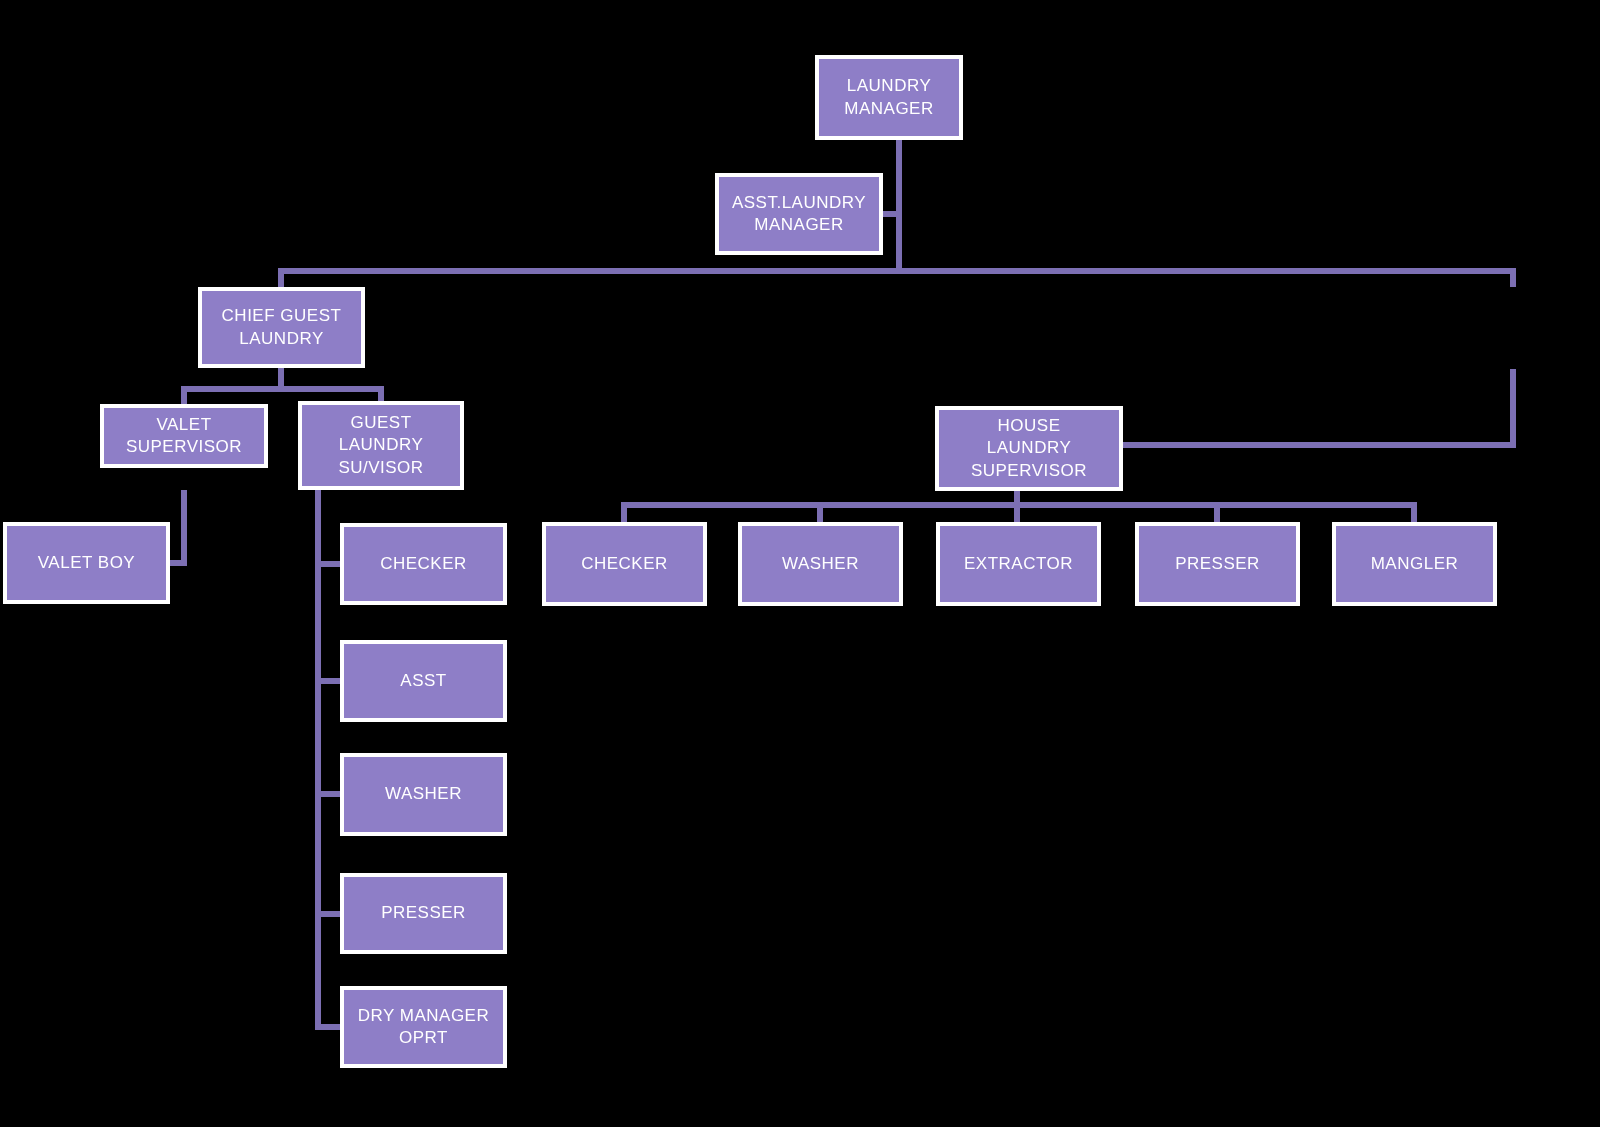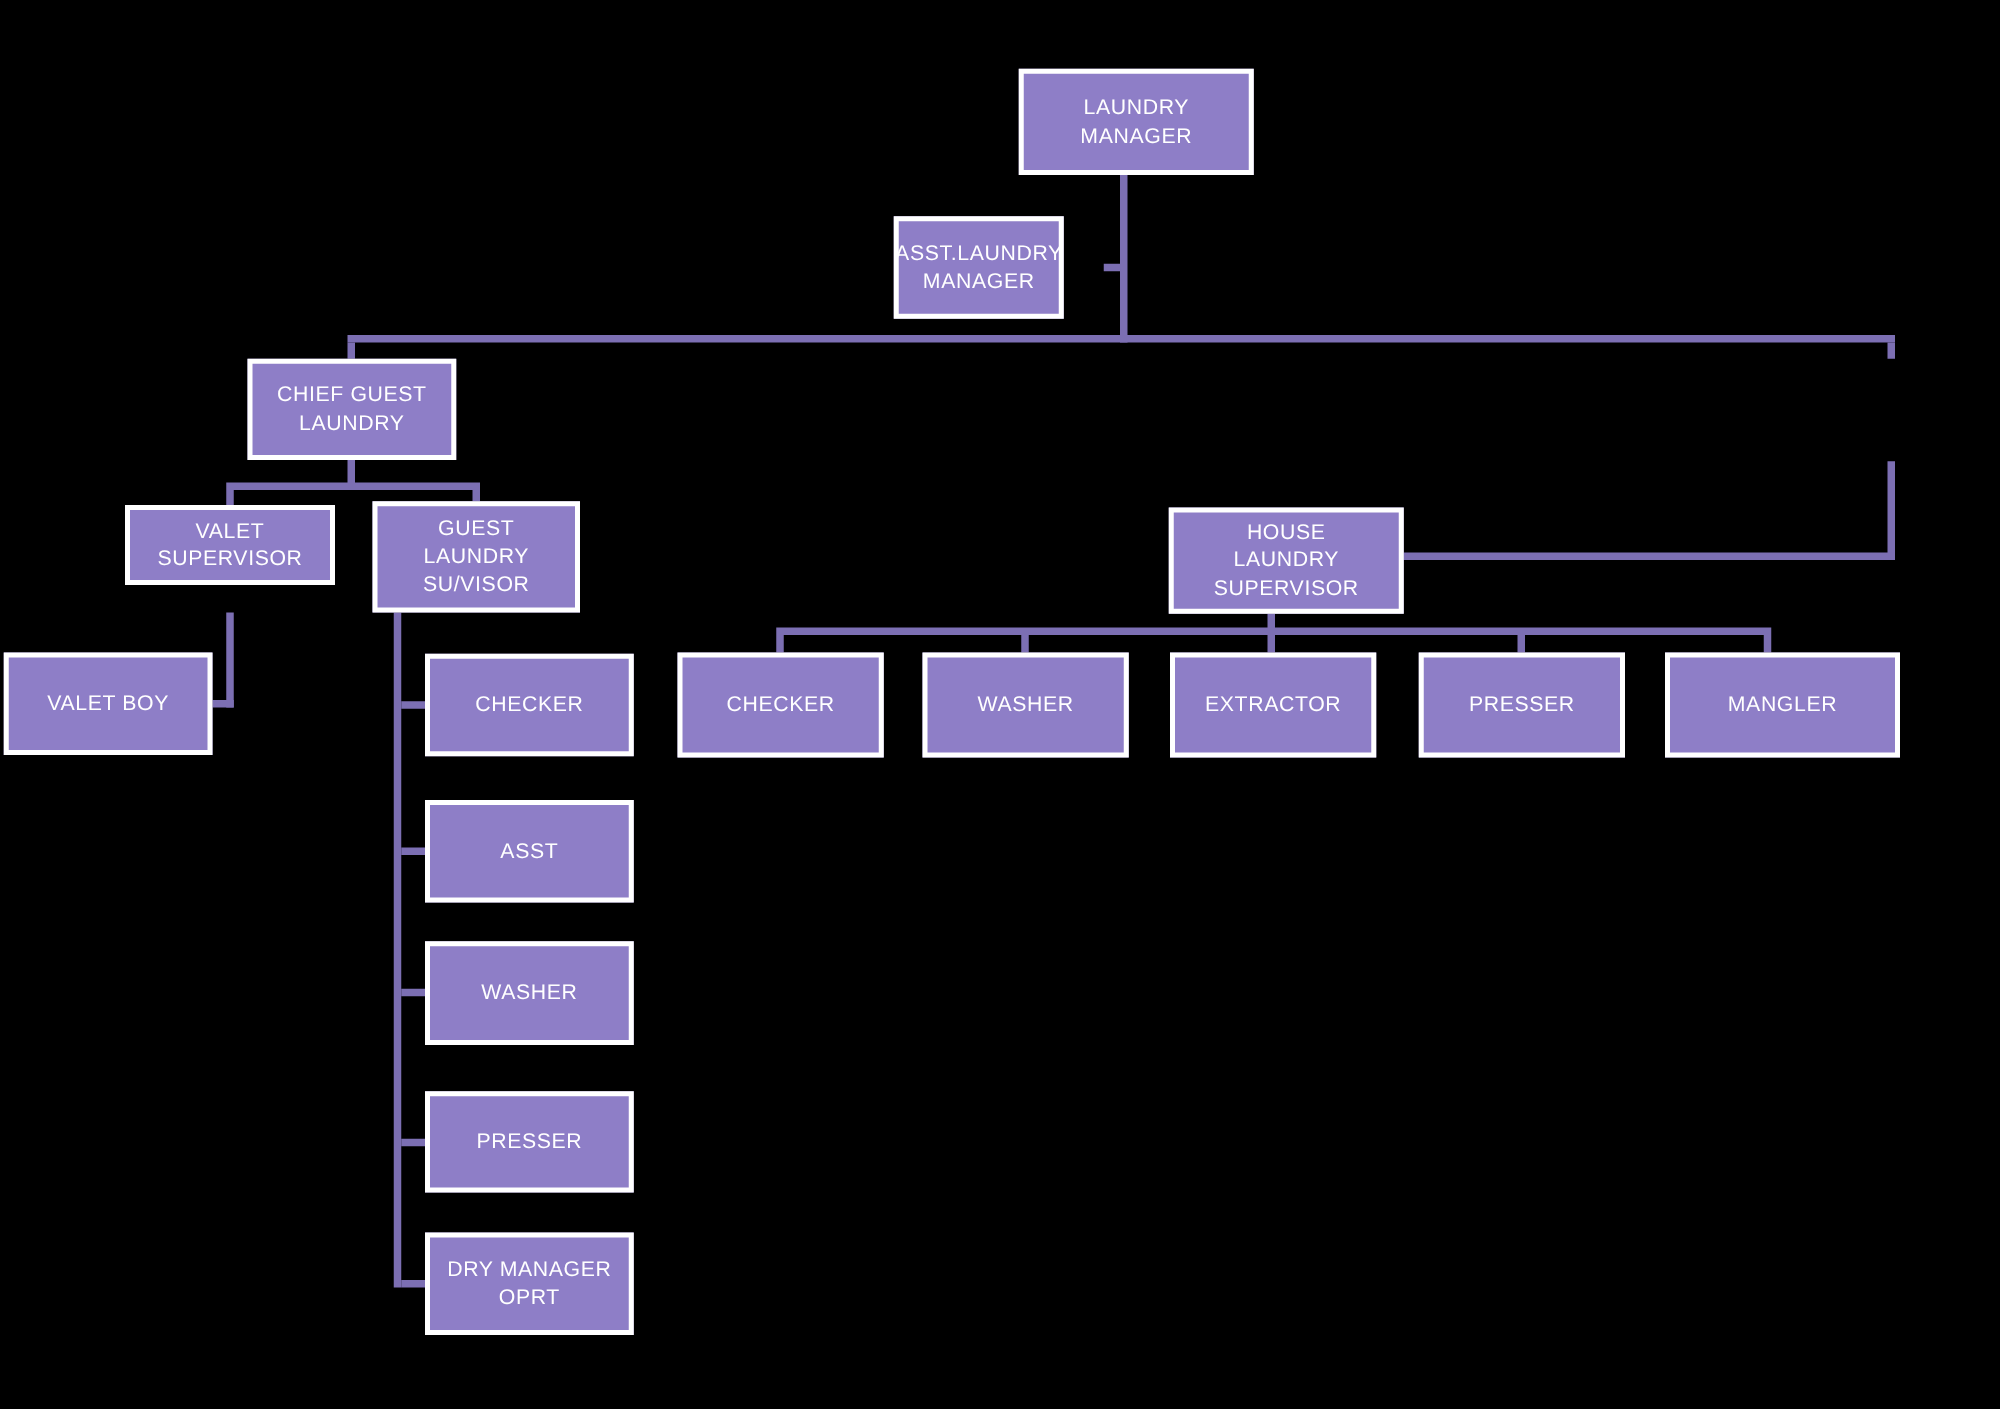--- a/index.html
+++ b/index.html
@@ -57,25 +57,25 @@
   <div class="edge" style="left:321px;top:1024px;width:19px;height:6px"></div>
   <div class="edge" style="left:1510px;top:369px;width:6px;height:79px"></div>
   <div class="edge" style="left:1100px;top:442px;width:416px;height:6px"></div>
   <div class="edge" style="left:1014px;top:491px;width:6px;height:31px"></div>
   <div class="edge" style="left:621px;top:502px;width:796px;height:6px"></div>
   <div class="edge" style="left:621px;top:508px;width:6px;height:14px"></div>
   <div class="edge" style="left:817px;top:508px;width:6px;height:14px"></div>
   <div class="edge" style="left:1214px;top:508px;width:6px;height:14px"></div>
   <div class="edge" style="left:1411px;top:508px;width:6px;height:14px"></div>
 
-  <div class="node" style="left:815px;top:55px;width:188px;height:85px">
+  <div class="node" style="left:815px;top:55px;width:148px;height:85px">
     <span class="lbl">LAUNDRY MANAGER</span>
   </div>
 
-  <div class="node" style="left:715px;top:173px;width:136px;height:82px">
+  <div class="node" style="left:715px;top:173px;width:168px;height:82px">
     <span class="lbl">ASST.LAUNDRY MANAGER</span>
   </div>
 
   <div class="node" style="left:198px;top:287px;width:167px;height:81px">
     <span class="lbl">CHIEF GUEST LAUNDRY</span>
   </div>
 
 
   <div class="node" style="left:100px;top:404px;width:168px;height:64px">
     <span class="lbl">VALET SUPERVISOR</span>
@@ -102,21 +102,21 @@
   </div>
 
   <div class="node" style="left:936px;top:522px;width:165px;height:84px">
     <span class="lbl">EXTRACTOR</span>
   </div>
 
   <div class="node" style="left:1135px;top:522px;width:165px;height:84px">
     <span class="lbl">PRESSER</span>
   </div>
 
-  <div class="node" style="left:1332px;top:522px;width:188px;height:84px">
+  <div class="node" style="left:1332px;top:522px;width:165px;height:84px">
     <span class="lbl">MANGLER</span>
   </div>
 
   <div class="node" style="left:340px;top:523px;width:167px;height:82px">
     <span class="lbl">CHECKER</span>
   </div>
 
   <div class="node" style="left:340px;top:640px;width:167px;height:82px">
     <span class="lbl">ASST</span>
   </div>

